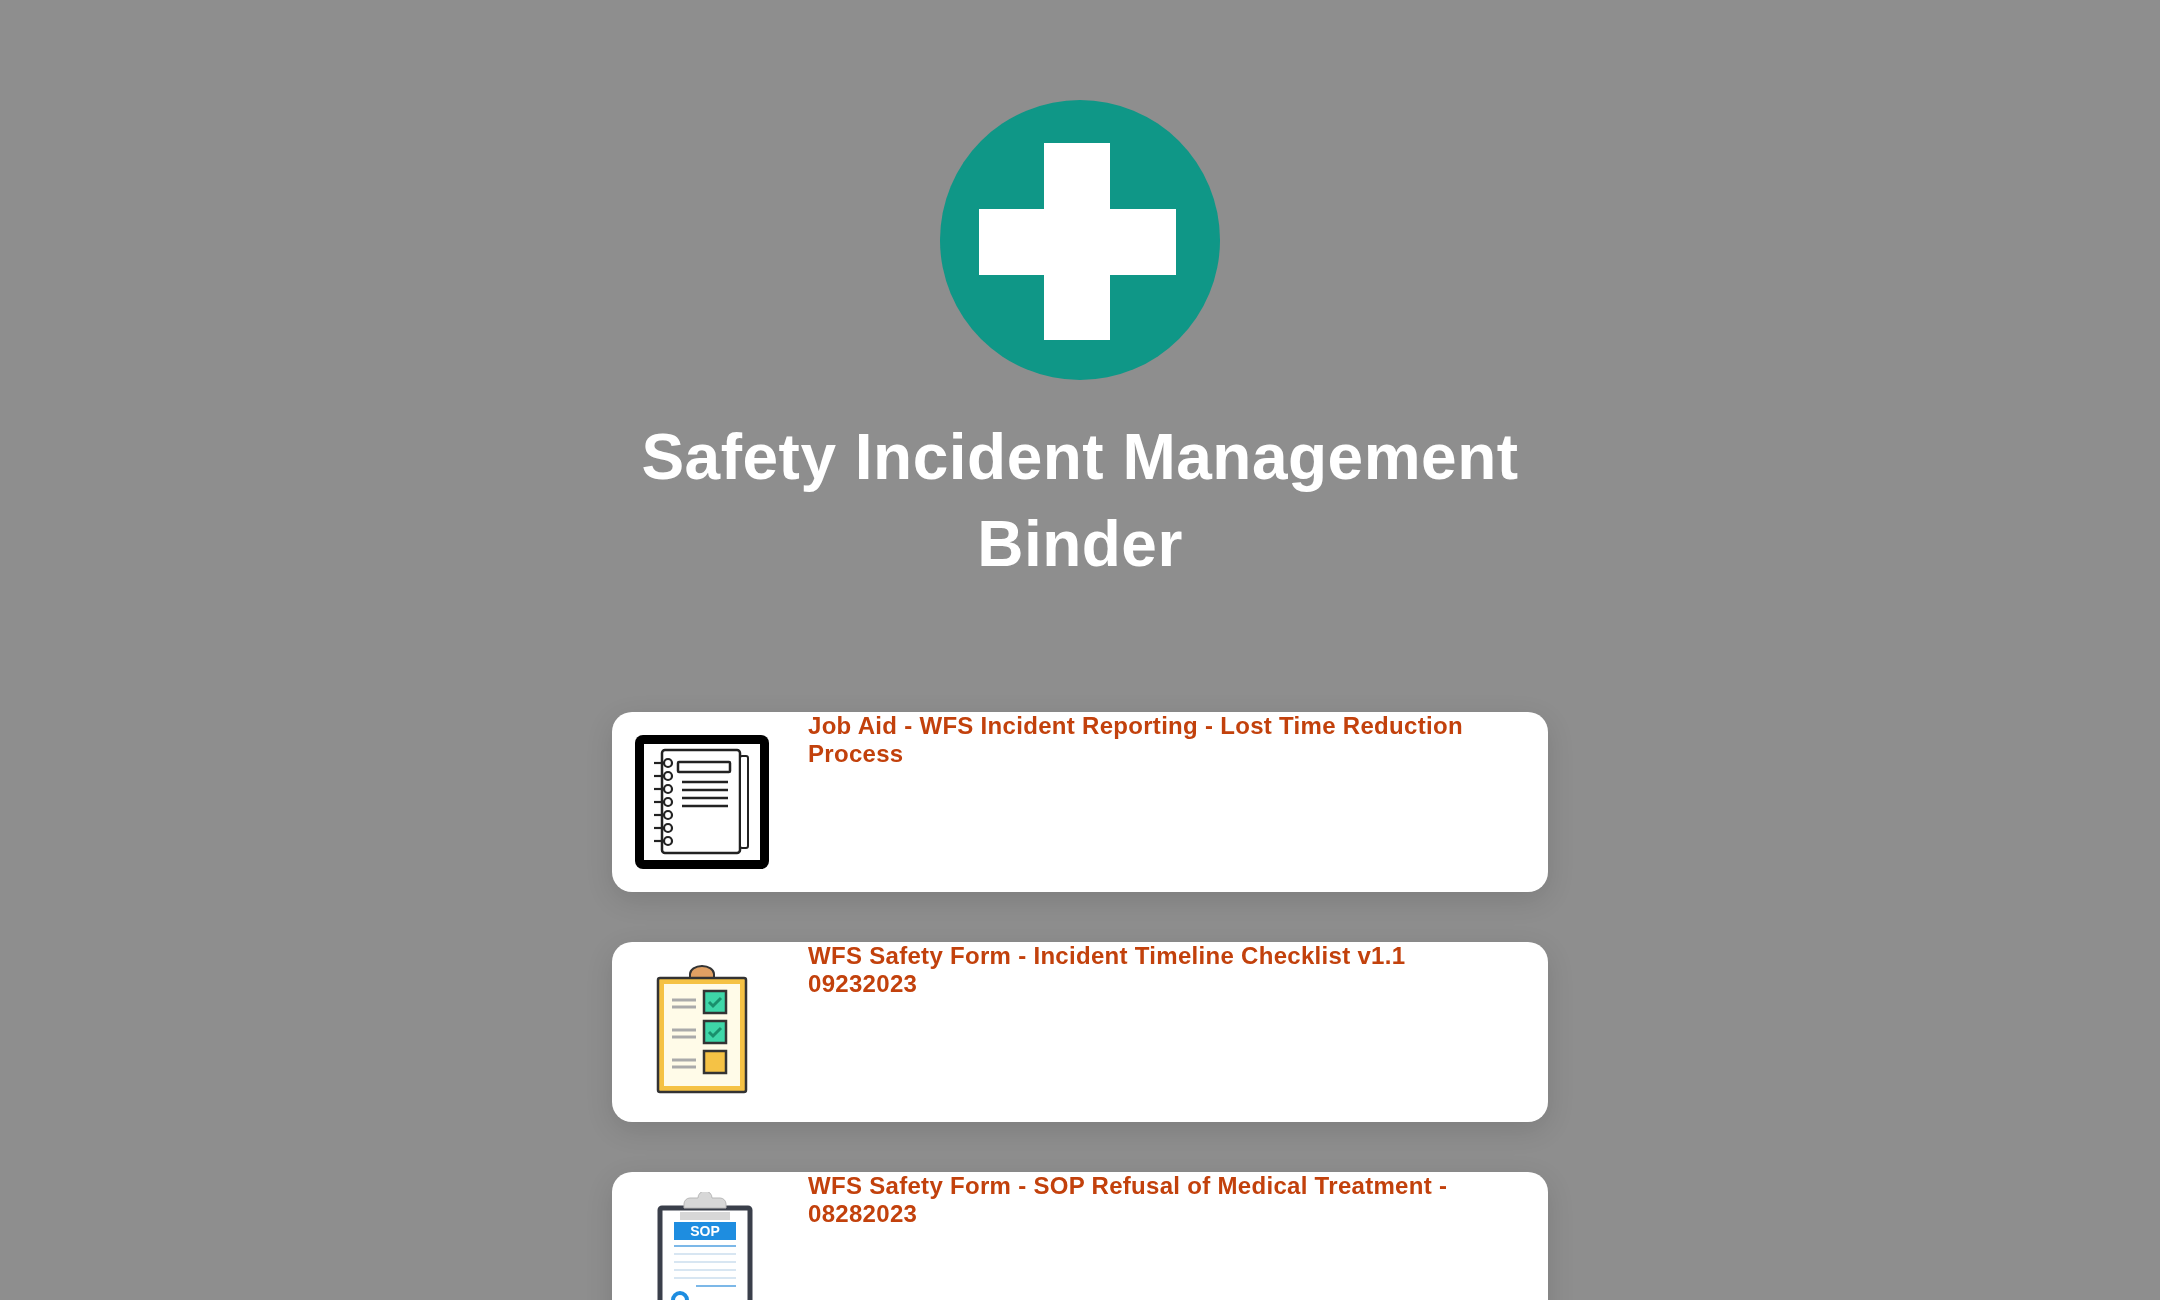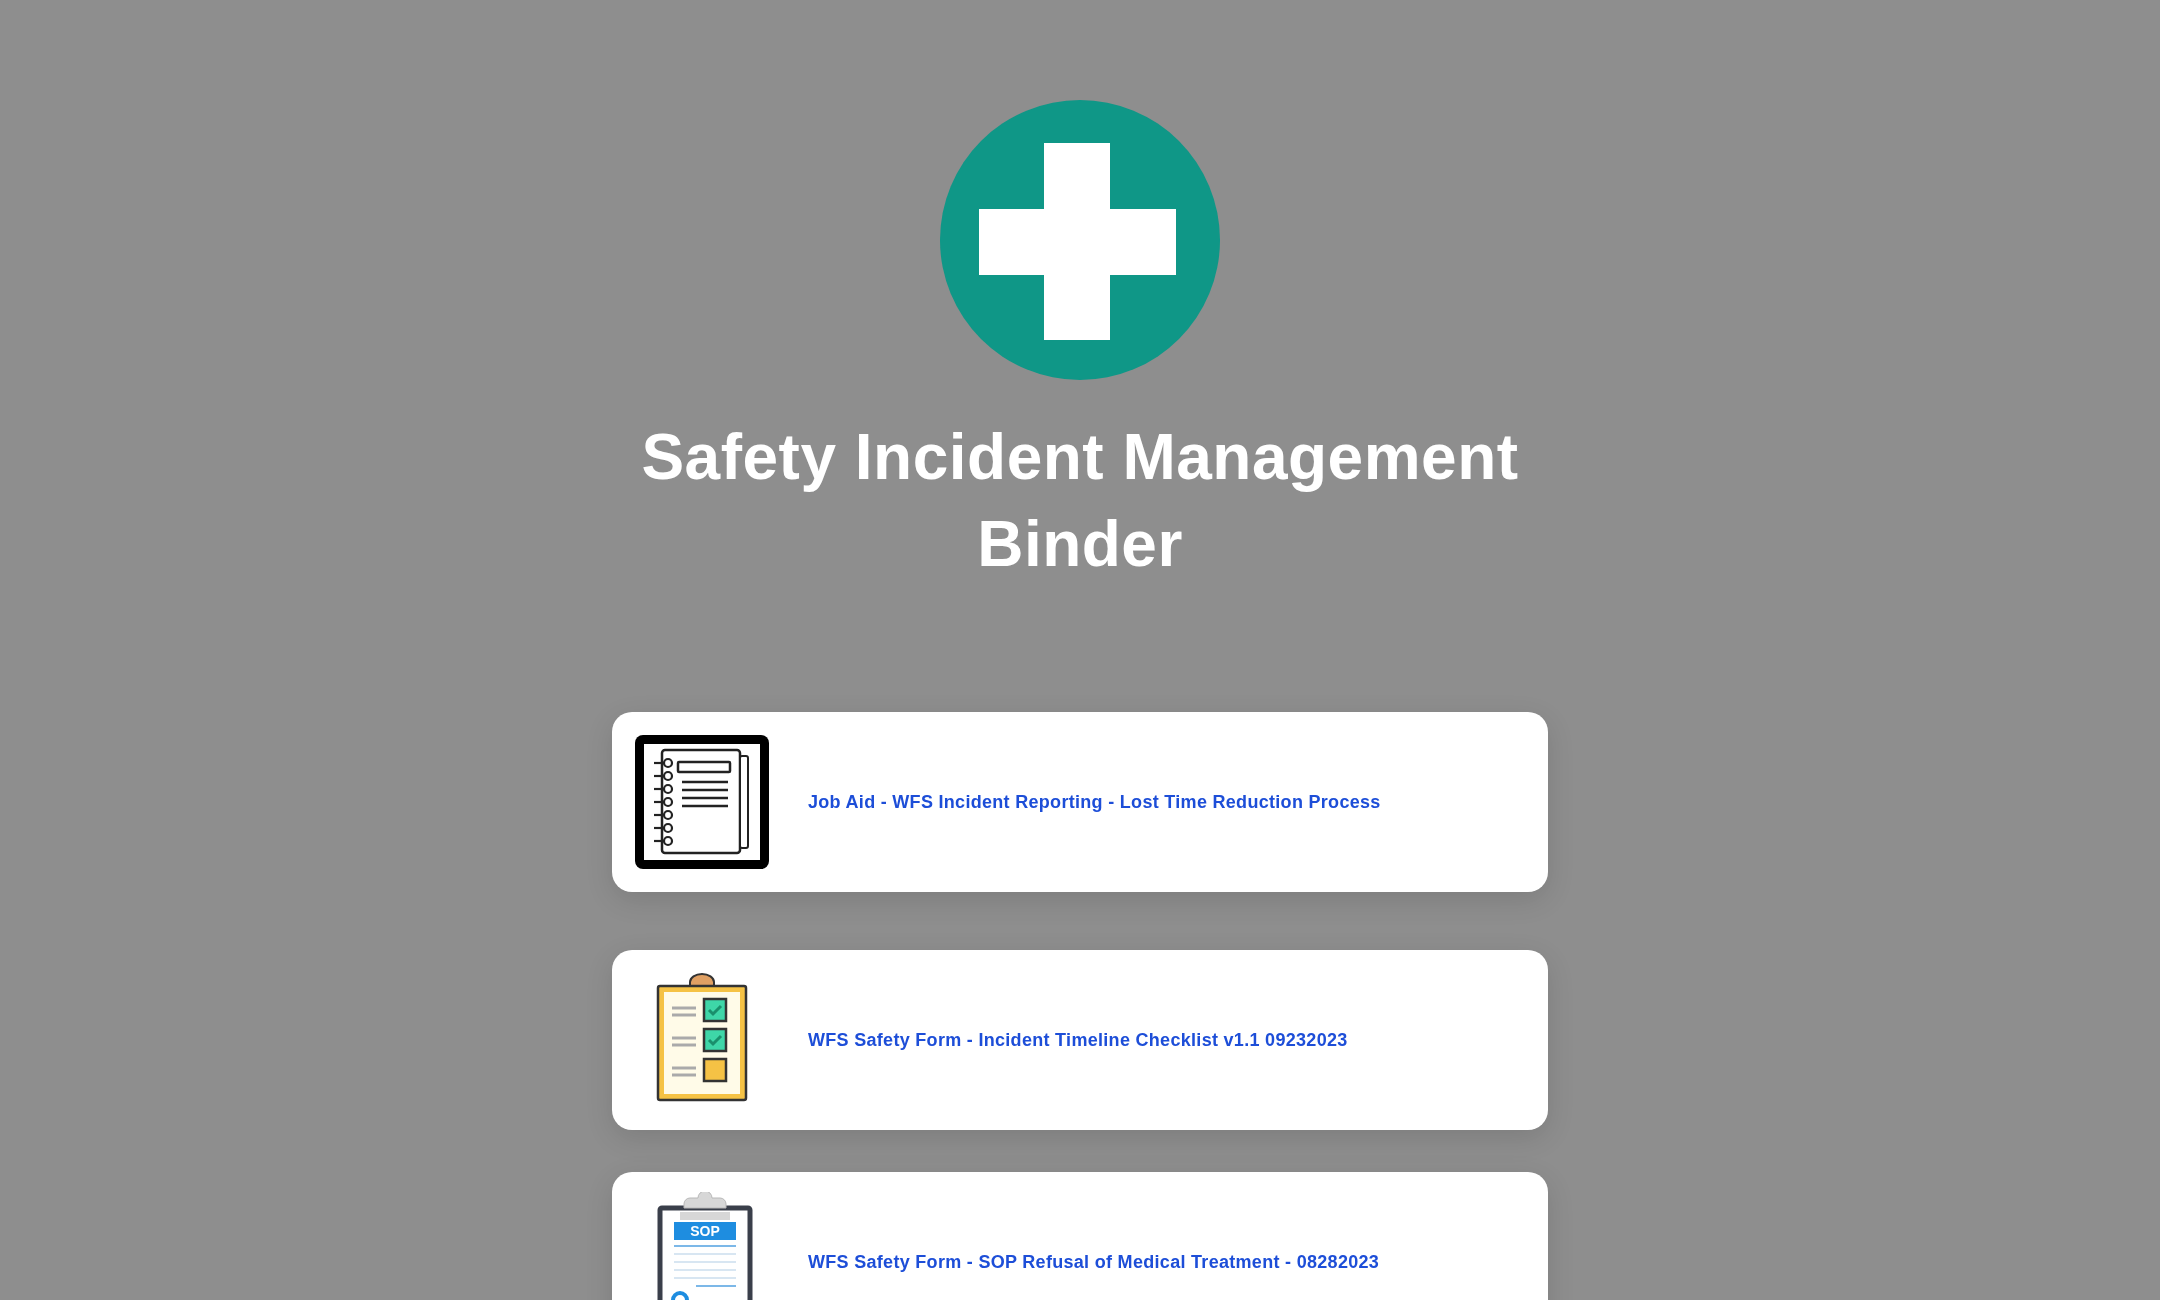--- a/index.html
+++ b/index.html
@@ -85,30 +85,29 @@
       align-items: center;
       justify-content: center;
     }
     .card .label {
       position: absolute;
       left: 196px;
       top: 0;
       width: 710px;
       height: 180px;
       display: flex;
-      align-items: center;
-      color: #1d4ed8;
-      font-size: 18px;
+      color: #c2410c;
+      font-size: 24px;
       font-weight: bold;
       line-height: 28px;
       letter-spacing: 0.3px;
     }
     .card .label span { display: block; }
     .card1 { top: 712px; }
-    .card2 { top: 942px; margin-top: 8px; }
+    .card2 { top: 942px; }
     .card3 { top: 1172px; }
   </style>
 </head>
 <body>
 
 <div class="page">
 
   <div class="logo">
     <div class="cross-v"></div>
     <div class="cross-h"></div>

